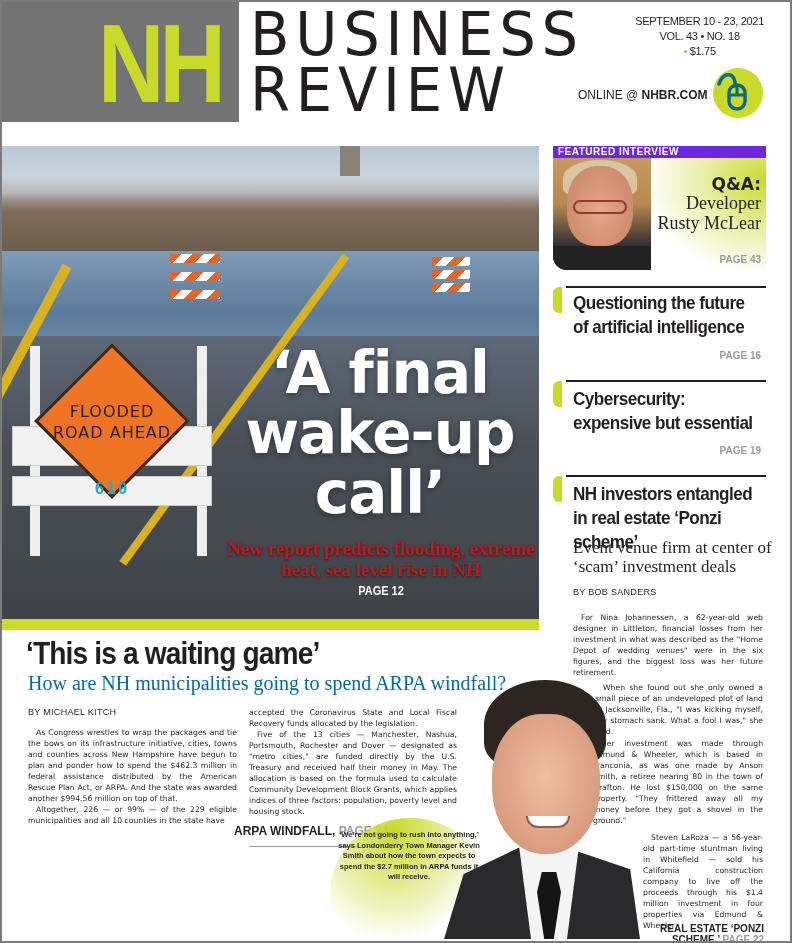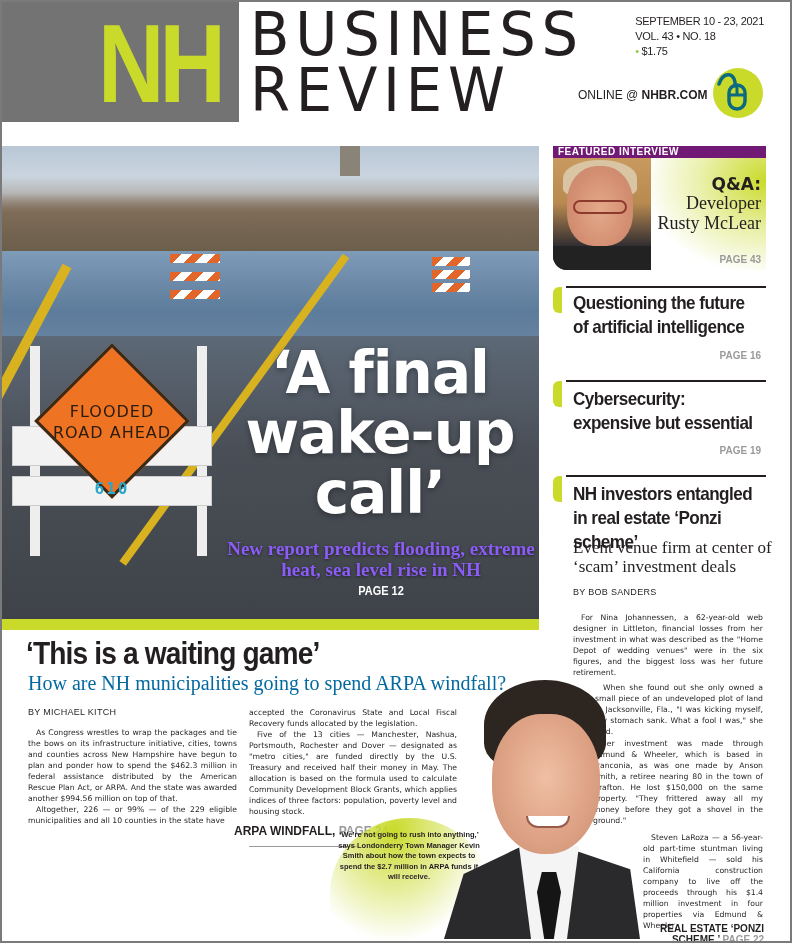--- a/index.html
+++ b/index.html
@@ -6,21 +6,21 @@
   html, body { width: 792px; height: 943px; overflow: hidden; background: #fff; }
   body { position: relative; font-family: "Liberation Sans", sans-serif; color: #231f20; }
   .frame { position: absolute; inset: 0; border: 2px solid #7a7a7a; pointer-events: none; }
 
   
   .logo-box { position: absolute; left: 2px; top: 2px; width: 237px; height: 120px; background: #737373; }
   .logo-nh { position: absolute; left: 96px; top: 2px; font-family: "Liberation Sans", sans-serif; font-weight: bold; font-size: 112px; line-height: 120px; color: #c9da2a; letter-spacing: -6px; transform: scaleX(0.82); transform-origin: left center; }
   .title-business, .title-review { position: absolute; left: 250px; font-family: "DejaVu Sans", sans-serif; font-weight: normal; color: #231f20; letter-spacing: 6px; font-size: 60px; line-height: 60px; transform: scaleX(0.96); transform-origin: left top; }
   .title-business { top: 4px; }
   .title-review { top: 60px; }
-  .issue { position: absolute; right: 28px; top: 14px; text-align: left; font-size: 11px; line-height: 15px; color: #231f20; letter-spacing: -0.3px; }
+  .issue { position: absolute; right: 28px; top: 14px; text-align: center; font-size: 11px; line-height: 15px; color: #231f20; letter-spacing: -0.3px; }
   .issue .dot { color: #8dc63f; }
   .online { position: absolute; left: 578px; top: 88px; font-size: 12px; color: #231f20; }
   .online b { font-weight: bold; }
   .mouse-badge { position: absolute; left: 713px; top: 68px; width: 50px; height: 50px; border-radius: 50%; background: #c9da2a; }
 
   
   .hero { position: absolute; left: 2px; top: 146px; width: 537px; height: 473px; overflow: hidden;
           background: linear-gradient(180deg, #b9c7d6 0%, #d3dce4 10%, #8c7a66 14%, #7d6a58 24%, #6c5c4d 30%, #53677d 36%, #6d8aa8 46%, #5f6f80 56%, #4f5660 70%, #43484f 100%); }
   .hero .tree-band { position: absolute; left: 0; top: 30px; width: 537px; height: 80px; background: linear-gradient(180deg, rgba(140,120,100,0.0), rgba(120,100,80,0.6) 40%, rgba(100,90,70,0.8)); }
   .hero .tower { position: absolute; left: 338px; top: 0; width: 20px; height: 30px; background: #8a8478; }
@@ -31,26 +31,26 @@
   .hero .barricade { position: absolute; width: 50px; height: 9px; background: repeating-linear-gradient(135deg, #e2652a 0 8px, #fff 8px 16px); }
   .sign-wrap { position: absolute; left: 10px; top: 200px; width: 200px; height: 210px; }
   .sign-stand { position: absolute; left: 0; top: 80px; width: 200px; height: 40px; background: #f2f2f2; border: 1px solid #ccc; }
   .sign-stand2 { position: absolute; left: 0; top: 130px; width: 200px; height: 30px; background: #f2f2f2; border: 1px solid #ccc; }
   .sign-leg { position: absolute; width: 10px; height: 210px; background: #eee; top: 0; }
   .sign-diamond { position: absolute; left: 45px; top: 20px; width: 110px; height: 110px; background: #ee7322; border: 3px solid #3a2a1a; transform: rotate(45deg); }
   .sign-text { position: absolute; left: 30px; top: 55px; width: 140px; text-align: center; font-family: "DejaVu Sans", sans-serif; font-size: 16px; line-height: 21px; color: #2a1c10; letter-spacing: 1px; }
   .sign-num { position: absolute; left: 0; top: 133px; width: 200px; text-align: center; font-family: "DejaVu Sans Mono", monospace; font-weight: bold; font-size: 16px; color: #2aa6c9; letter-spacing: 2px; }
 
   .hero-headline { position: absolute; left: 220px; top: 343px; width: 320px; text-align: center; font-family: "DejaVu Sans", sans-serif; font-weight: bold; color: #fff; font-size: 58px; line-height: 60px; letter-spacing: -1px; text-shadow: 0 2px 6px rgba(0,0,0,0.35); }
-  .hero-deck { position: absolute; left: 226px; top: 538px; width: 310px; text-align: center; font-family: "Liberation Serif", serif; font-weight: bold; color: #8b5cf6; font-size: 19px; line-height: 21px; text-shadow: 0 1px 3px rgba(0,0,0,0.5); }
+  .hero-deck { position: absolute; left: 226px; top: 538px; width: 310px; text-align: center; font-family: "Liberation Serif", serif; font-weight: bold; color: #b91c1c; font-size: 19px; line-height: 21px; text-shadow: 0 1px 3px rgba(0,0,0,0.5); }
   .hero-page { position: absolute; left: 226px; top: 585px; width: 310px; text-align: center; font-family: "Liberation Sans", sans-serif; font-weight: bold; color: #fff; font-size: 11px; transform: scaleY(1.1); }
   .accent-bar { position: absolute; left: 2px; top: 619px; width: 537px; height: 11px; background: #c9da2a; }
 
   
-  .feat-label { position: absolute; left: 553px; top: 146px; width: 213px; height: 12px; background: #701a75; color: #fff; font-weight: bold; font-size: 10px; line-height: 12px; padding-left: 5px; letter-spacing: 0.5px; }
+  .feat-label { position: absolute; left: 553px; top: 146px; width: 213px; height: 12px; background: #6d28d9; color: #fff; font-weight: bold; font-size: 10px; line-height: 12px; padding-left: 5px; letter-spacing: 0.5px; }
   .feat-photo { position: absolute; left: 553px; top: 158px; width: 98px; height: 112px; border-bottom-left-radius: 14px; overflow: hidden; background: linear-gradient(180deg, #c89a60 0%, #b98a50 40%, #2c2a30 80%); }
   .feat-face { position: absolute; left: 14px; top: 8px; width: 66px; height: 80px; border-radius: 45% 45% 40% 40%; background: radial-gradient(ellipse at 50% 55%, #e4a98a 0%, #d48f72 60%, #c2846a 100%); }
   .feat-hair { position: absolute; left: 10px; top: 2px; width: 74px; height: 36px; border-radius: 50% 50% 20% 20%; background: #d9c4a3; }
   .feat-glasses { position: absolute; left: 20px; top: 42px; width: 54px; height: 14px; border: 2px solid #8b3a2b; border-radius: 8px; }
   .feat-jacket { position: absolute; left: 0; top: 88px; width: 98px; height: 30px; background: #222; }
   .feat-glow { position: absolute; left: 651px; top: 158px; width: 115px; height: 112px; background: radial-gradient(ellipse at 100% 20%, #c9da2a 0%, rgba(201,218,42,0.4) 40%, rgba(255,255,255,0) 75%); }
   .feat-qa { position: absolute; left: 655px; top: 174px; width: 106px; text-align: right; font-family: "DejaVu Sans", sans-serif; font-weight: bold; font-size: 17px; color: #231f20; }
   .feat-title { position: absolute; left: 640px; top: 193px; width: 121px; text-align: right; font-family: "Liberation Serif", serif; font-size: 18px; line-height: 20px; color: #231f20; }
   .feat-page { position: absolute; left: 680px; top: 254px; width: 81px; text-align: right; font-size: 10px; font-weight: bold; color: #9a9a9a; }
 

